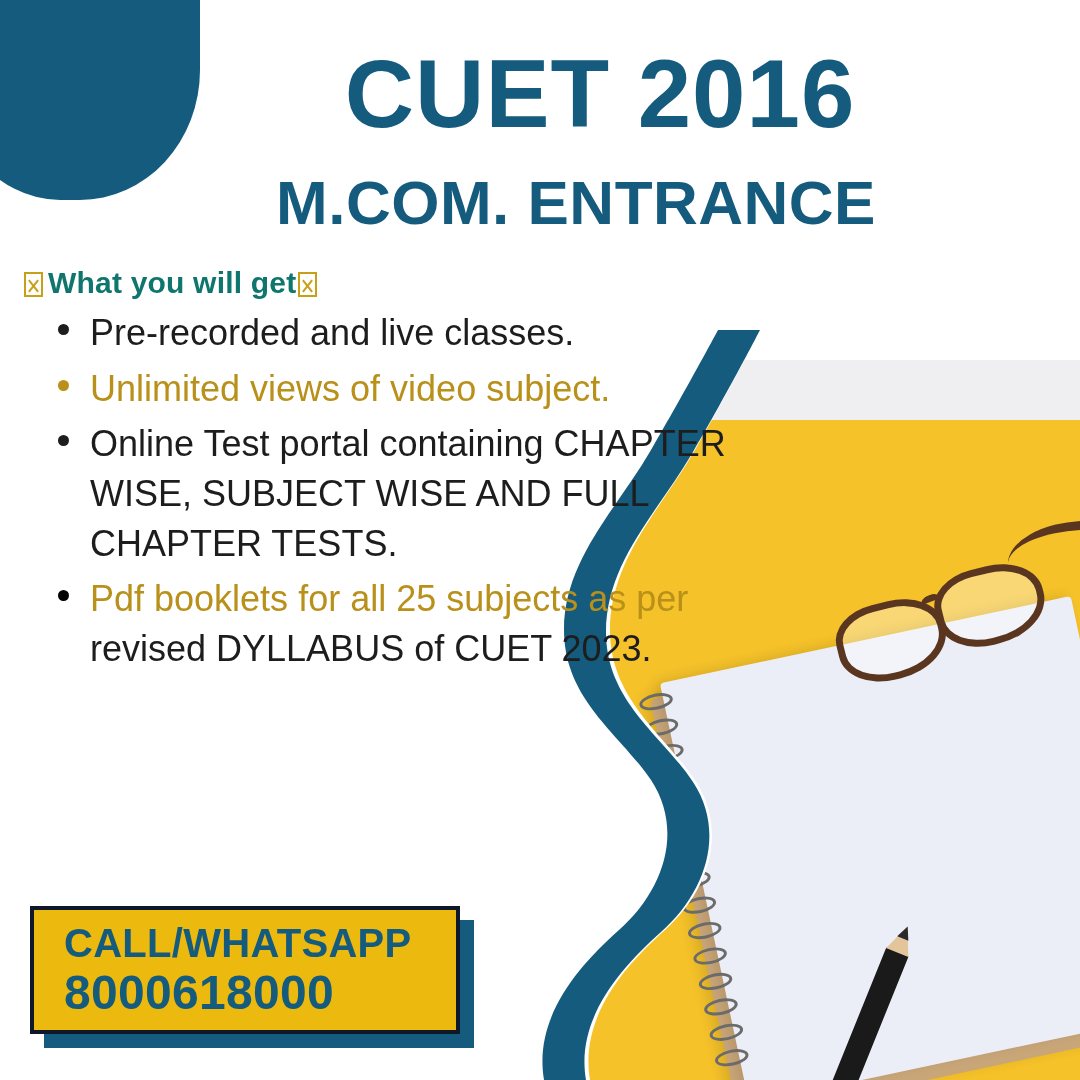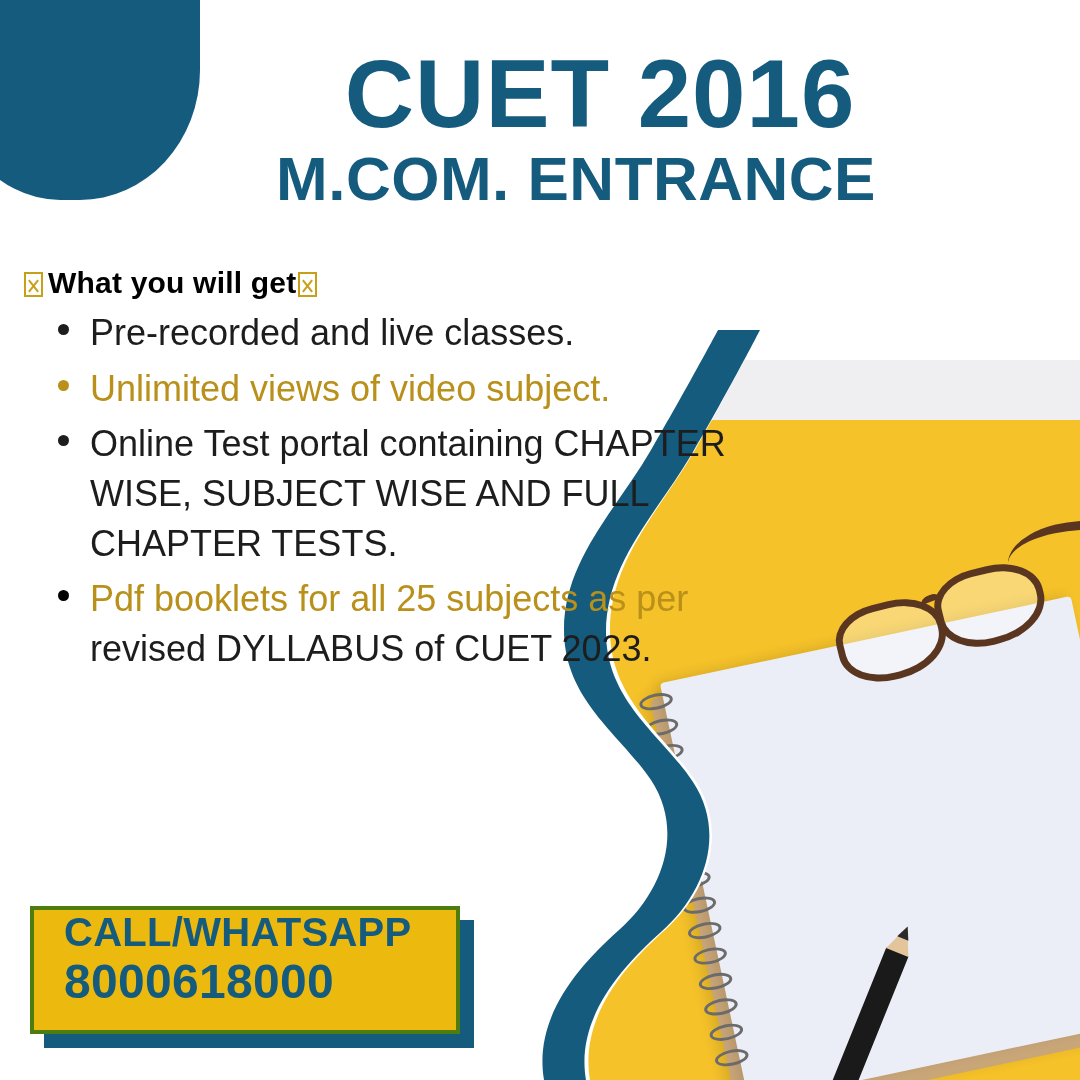--- a/index.html
+++ b/index.html
@@ -220,36 +220,36 @@
     letter-spacing: 1px;
     line-height: 1.05;
     padding-left: 120px;
   }
   .title-sub {
     font-size: 62px;
     font-weight: bold;
     color: #155b7e;
     letter-spacing: 0.5px;
     line-height: 1.1;
-    margin-top: 0;
+    margin-top: 24px;
     padding-left: 72px;
   }
 
   
   .content {
     position: absolute;
     top: 266px;
     left: 22px;
     width: 770px;
     z-index: 5;
   }
   .what-line {
     font-size: 30px;
     font-weight: bold;
-    color: #000000;
+    color: #0f766e;
     margin-bottom: 8px;
     letter-spacing: 0.2px;
   }
   .tofu {
     display: inline-block;
     width: 19px;
     height: 25px;
     border: 2px solid #c8a017;
     position: relative;
     vertical-align: -4px;
@@ -296,26 +296,26 @@
   li.mixed .dark-part { color: #1d1d1d; }
 
   
   .cta {
     position: absolute;
     left: 30px;
     top: 906px;
     width: 430px;
     height: 128px;
     background: #ecb90e;
-    border: 4px solid #4d7c0f;
+    border: 4px solid #0f172a;
     box-shadow: 14px 14px 0 #155b7e;
     z-index: 6;
     display: flex;
     flex-direction: column;
-    justify-content: flex-start;
+    justify-content: center;
     padding-left: 30px;
     box-sizing: border-box;
   }
   .cta-line1 {
     font-size: 40px;
     font-weight: bold;
     color: #155b7e;
     line-height: 1.12;
     letter-spacing: 0.3px;
   }

